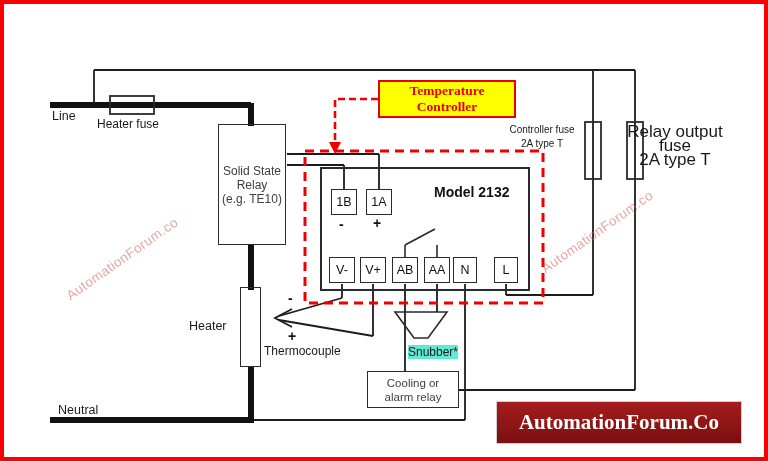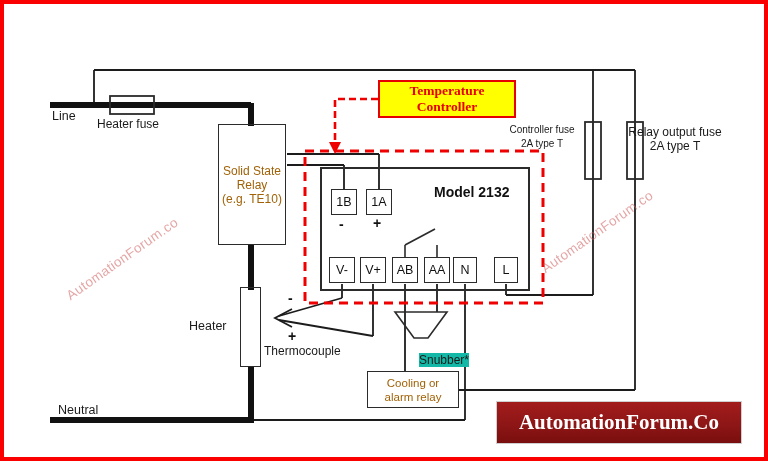--- a/index.html
+++ b/index.html
@@ -30,21 +30,21 @@
   }
 
   .wires { position:absolute; left:0; top:0; z-index:1; }
 
   .lbl { position:absolute; color:#1a1a1a; font-size:12.5px; white-space:nowrap; z-index:3; }
   .ml { white-space:pre-line; text-align:center; line-height:14px; }
 
   .box {
     position:absolute; border:1.8px solid #2b2b2b; background:transparent;
     display:flex; align-items:center; justify-content:center; text-align:center;
-    color:#a16207; z-index:2;
+    color:#404040; z-index:2;
   }
   .term {
     position:absolute; border:1.6px solid #2b2b2b; background:#fff;
     display:flex; align-items:center; justify-content:center;
     font-size:12.5px; color:#111; z-index:3;
   }
   .polarity { position:absolute; font-size:14px; font-weight:700; color:#111; z-index:3; }
 
   .model-label {
     position:absolute; left:430px; top:180px; font-size:14px; font-weight:700;
@@ -158,22 +158,22 @@
   <div class="term" style="left:420px; top:253px; width:26px; height:26px;">AA</div>
   <div class="term" style="left:449px; top:253px; width:24px; height:26px;">N</div>
   <div class="term" style="left:490px; top:253px; width:24px; height:26px;">L</div>
 
   <div class="lbl" style="left:48px; top:105px;">Line</div>
   <div class="lbl" style="left:54px; top:399px;">Neutral</div>
   <div class="lbl" style="left:93px; top:113px; font-size:12px;">Heater fuse</div>
   <div class="lbl" style="left:185px; top:315px;">Heater</div>
   <div class="lbl ml" style="left:496px; top:119px; width:84px; font-size:10px;">Controller fuse
 2A type T</div>
-  <div class="lbl ml" style="left:618px; top:121px; width:106px; font-size:12px;">Relay output fuse
+  <div class="lbl ml" style="left:618px; top:121px; width:106px; font-size:17px;">Relay output fuse
 2A type T</div>
   <div class="polarity" style="left:284px; top:286px;">-</div>
   <div class="polarity" style="left:284px; top:324px;">+</div>
   <div class="lbl" style="left:260px; top:340px; font-size:12px;">Thermocouple</div>
-  <div class="lbl" style="left:404px; top:349px; font-size:12px; background:#14b8a6; z-index:3;margin-left:11px;">Snubber*</div>
+  <div class="lbl" style="left:404px; top:341px; font-size:12px; background:#5eead4; z-index:3;">Snubber*</div>
 
   <div class="logo">AutomationForum.Co</div>
 
 </div>
 
 </body></html>

